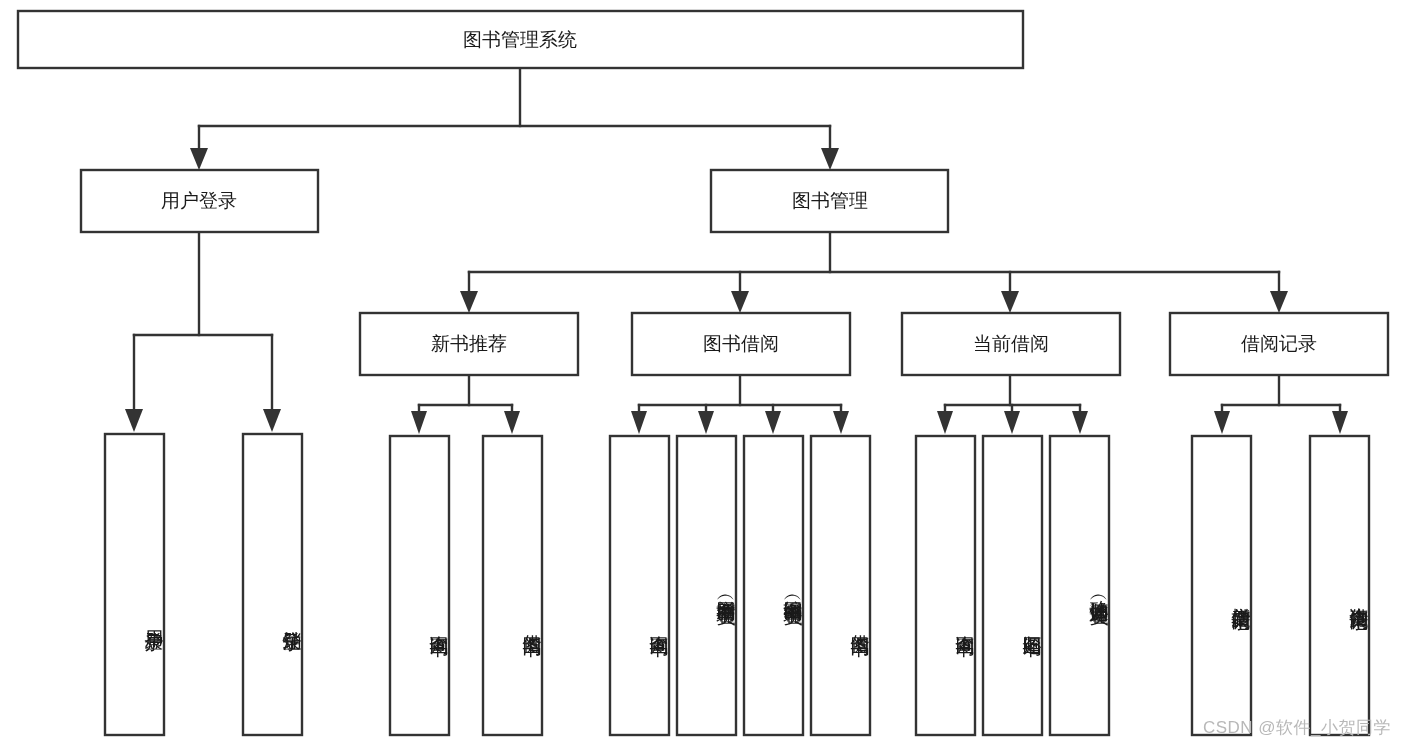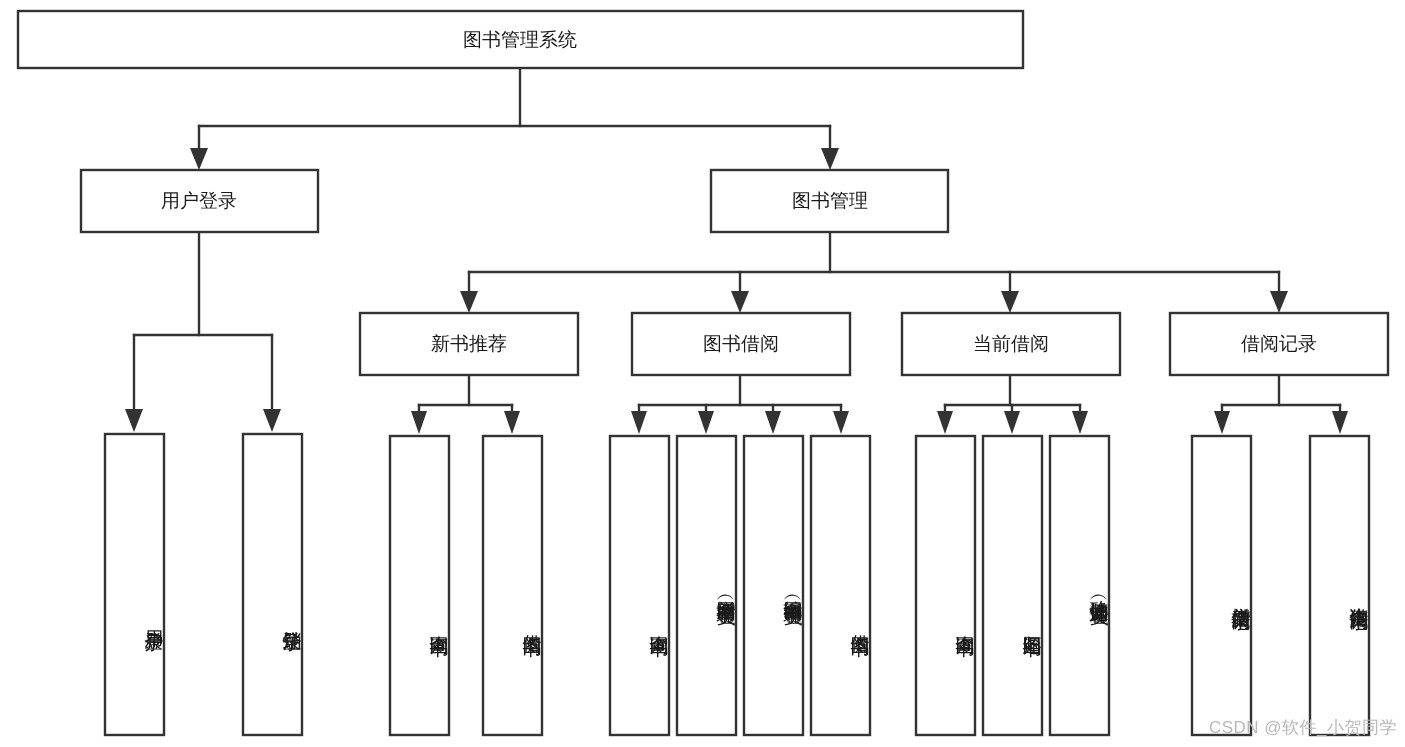--- a/index.html
+++ b/index.html
@@ -58,21 +58,21 @@
     color: #1a1a1a;
     letter-spacing: 1px;
     display: flex;
     align-items: flex-start;
     justify-content: center;
     white-space: nowrap;
     pointer-events: none;
   }
   .watermark {
     position: absolute;
-    right: 8px;
+    right: 14px;
     bottom: 8px;
     font-family: "Liberation Sans", "DejaVu Sans", sans-serif;
     font-size: 17px;
     color: #b8b8b8;
     white-space: nowrap;
     letter-spacing: 0.5px;
   }
 </style>
 </head>
 <body>

